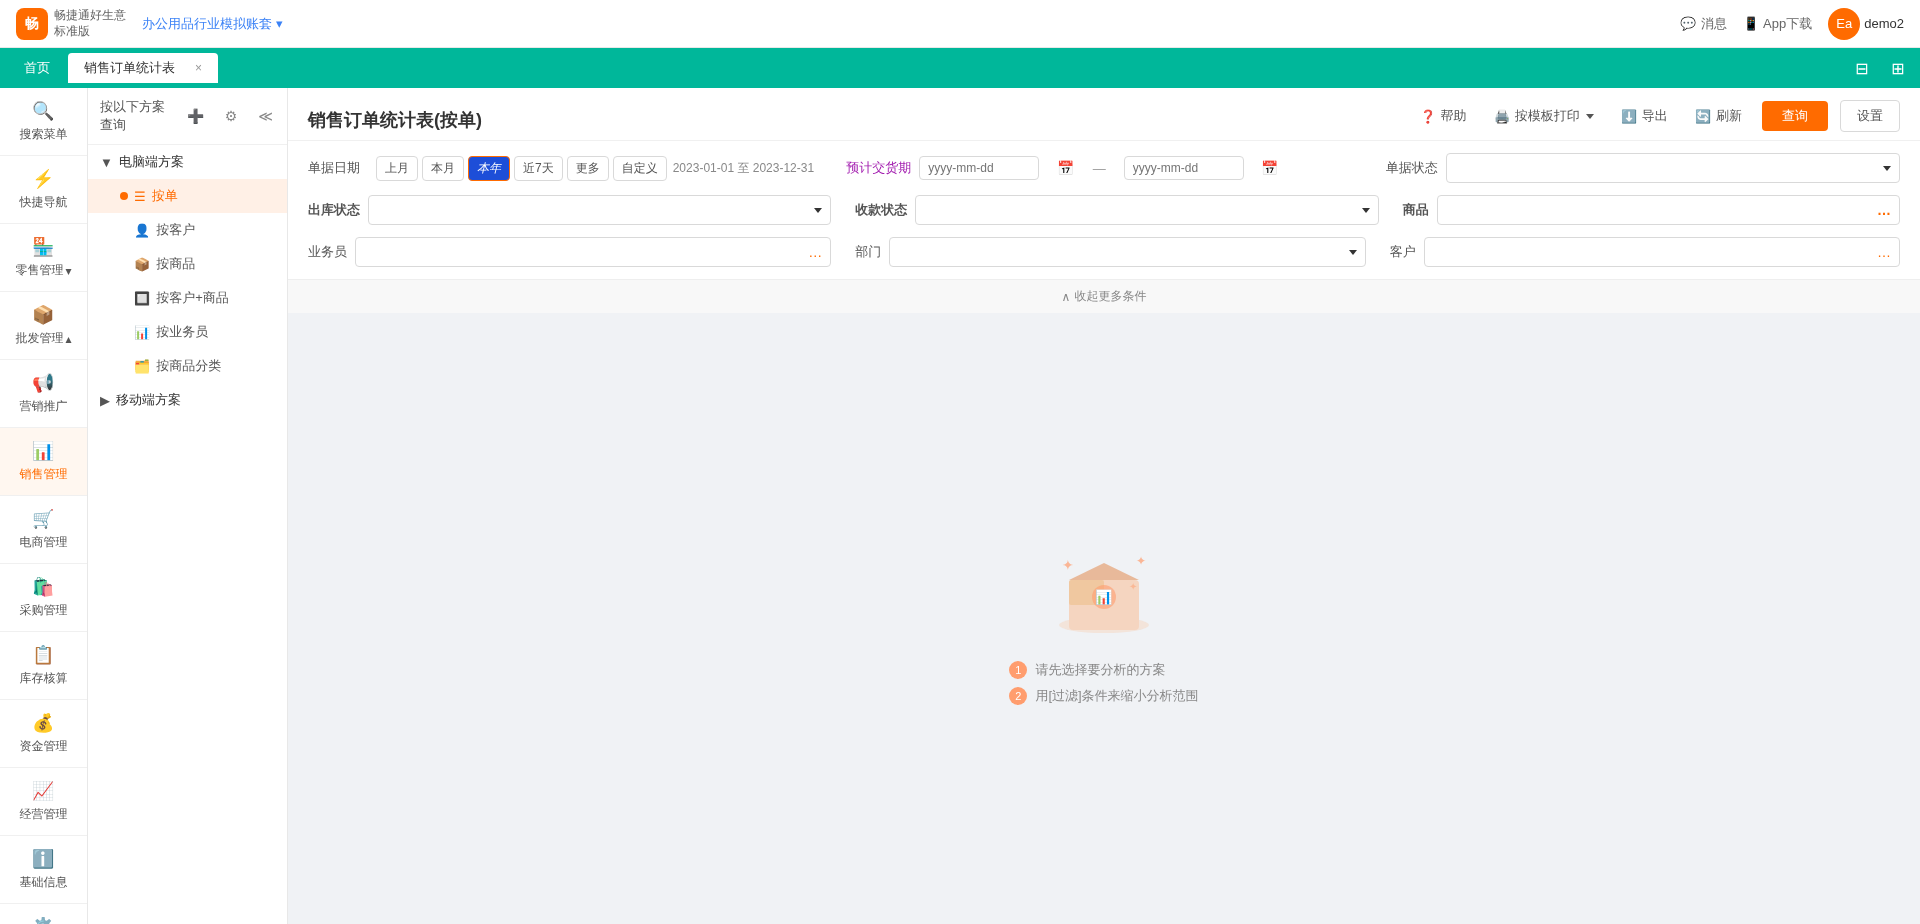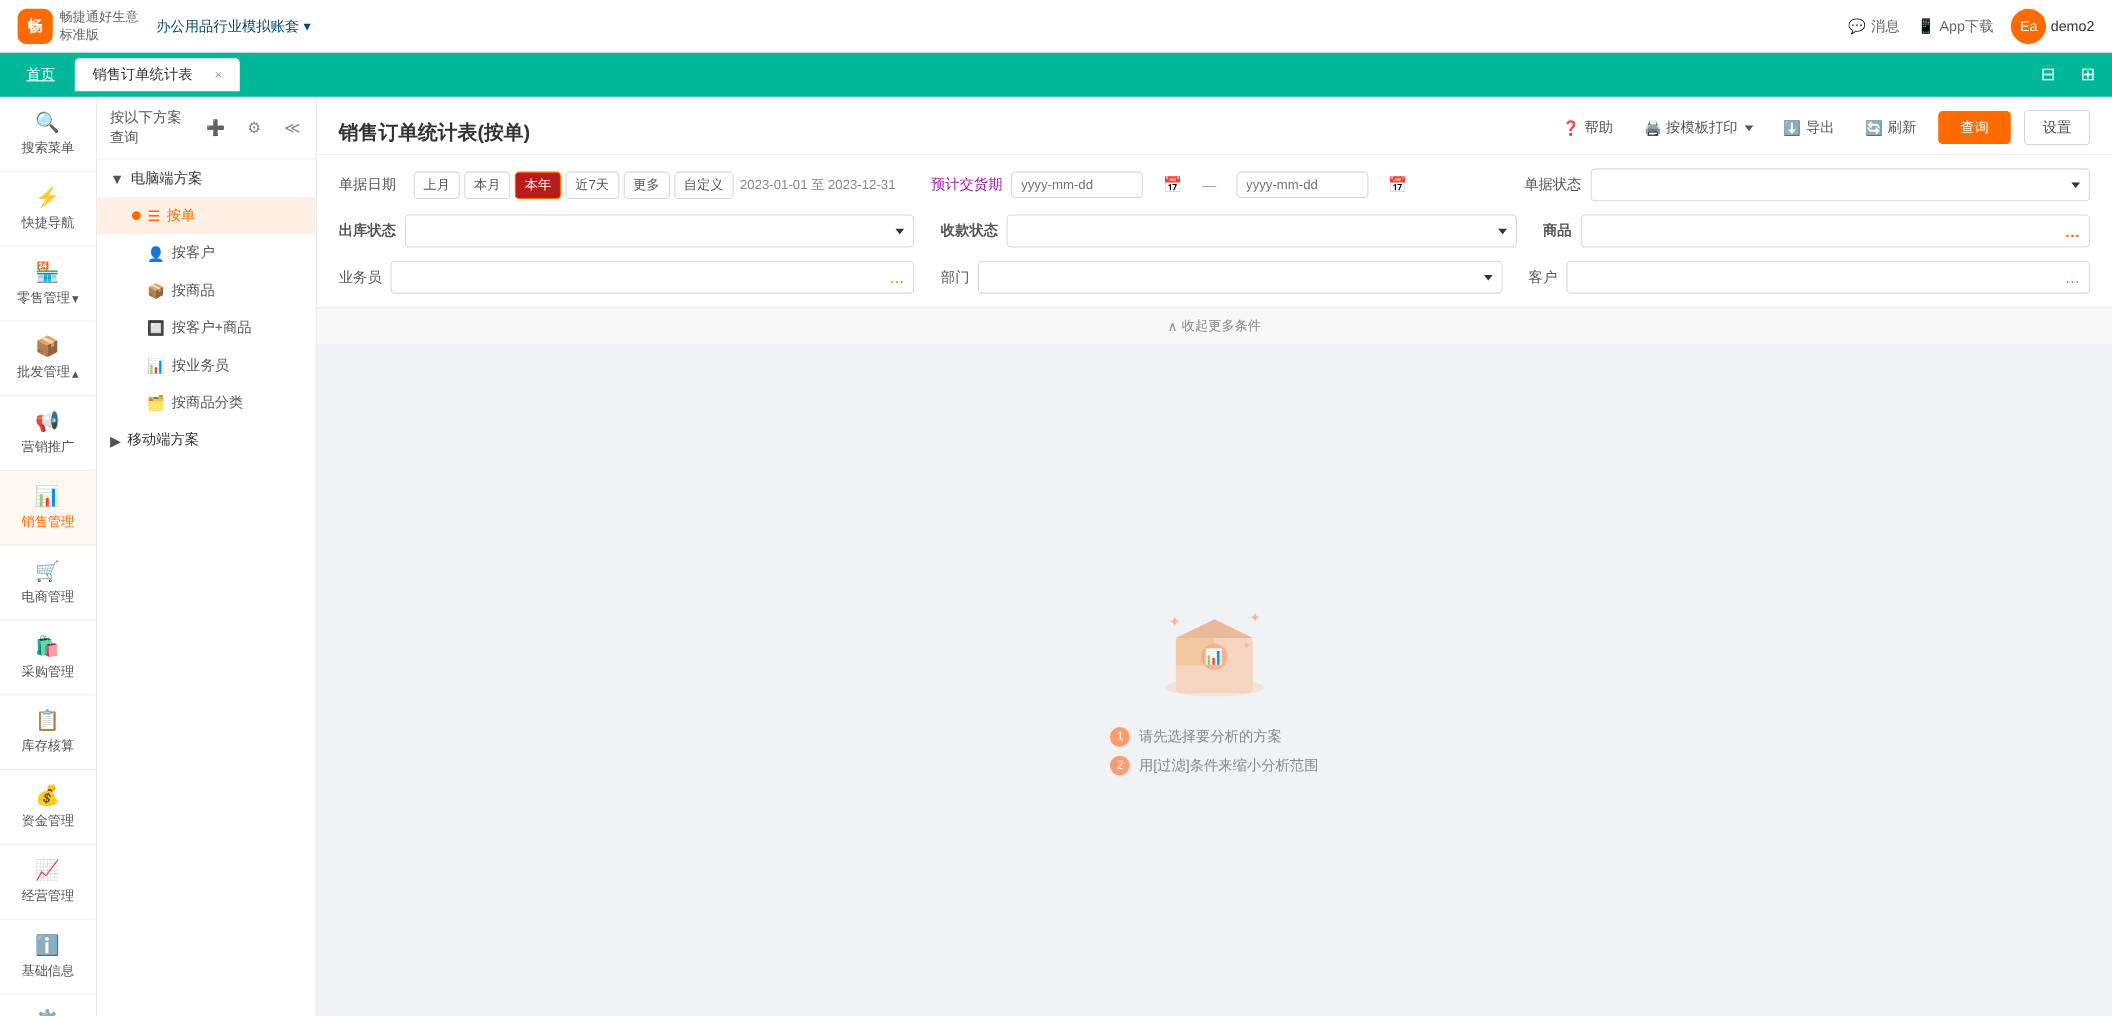--- a/index.html
+++ b/index.html
@@ -13,21 +13,21 @@
       align-items: center;
       padding: 0 16px;
       border-bottom: 1px solid #e8e8e8;
       justify-content: space-between;
       flex-shrink: 0;
     }
     .topbar-left { display: flex; align-items: center; gap: 8px; }
     .logo-area { display: flex; align-items: center; gap: 6px; }
     .logo-icon { width: 32px; height: 32px; background: #ff6b00; border-radius: 8px; display: flex; align-items: center; justify-content: center; color: #fff; font-size: 14px; font-weight: bold; }
     .logo-text { font-size: 12px; color: #666; line-height: 1.3; }
-    .company-selector { display: flex; align-items: center; gap: 4px; color: #0c4a6e; font-size: 13px; cursor: pointer; padding: 4px 8px; border-radius: 4px; }
+    .company-selector { display: flex; align-items: center; gap: 4px; color: #3b82f6; font-size: 13px; cursor: pointer; padding: 4px 8px; border-radius: 4px; }
     .topbar-right { display: flex; align-items: center; gap: 16px; }
     .topbar-icon-btn { display: flex; align-items: center; gap: 4px; color: #666; font-size: 13px; cursor: pointer; }
     .avatar { width: 32px; height: 32px; border-radius: 50%; background: #ff6b00; display: flex; align-items: center; justify-content: center; color: #fff; font-size: 13px; }
     .user-name { color: #333; font-size: 13px; cursor: pointer; }
 
     
     .main-layout { display: flex; flex: 1; overflow: hidden; }
 
     
     .sidebar {
@@ -64,21 +64,20 @@
       padding: 0 8px;
       gap: 2px;
       flex-shrink: 0;
     }
     .tab-home {
       padding: 6px 16px;
       color: #fff;
       font-size: 13px;
       cursor: pointer;
       border-radius: 4px 4px 0 0;
-      text-decoration: underline;
     }
     .tab-item {
       padding: 6px 16px;
       background: #fff;
       color: #333;
       font-size: 13px;
       cursor: pointer;
       border-radius: 4px 4px 0 0;
       display: flex;
       align-items: center;
@@ -182,21 +181,21 @@
     .date-quick-btns { display: flex; gap: 4px; margin-left: 8px; }
     .date-quick-btn {
       padding: 3px 8px;
       font-size: 12px;
       border: 1px solid #d9d9d9;
       border-radius: 4px;
       cursor: pointer;
       color: #555;
       background: #fff;
     }
-    .date-quick-btn.active { background: #b91c1c; color: #fff; border-color: #ff6b00; }
+    .date-quick-btn.active { background: #1d4ed8; color: #fff; border-color: #ff6b00; font-style: italic; }
     .date-input {
       border: 1px solid #d9d9d9;
       border-radius: 4px;
       padding: 4px 8px;
       font-size: 12px;
       color: #bbb;
       width: 120px;
       outline: none;
     }
     .select-control {

